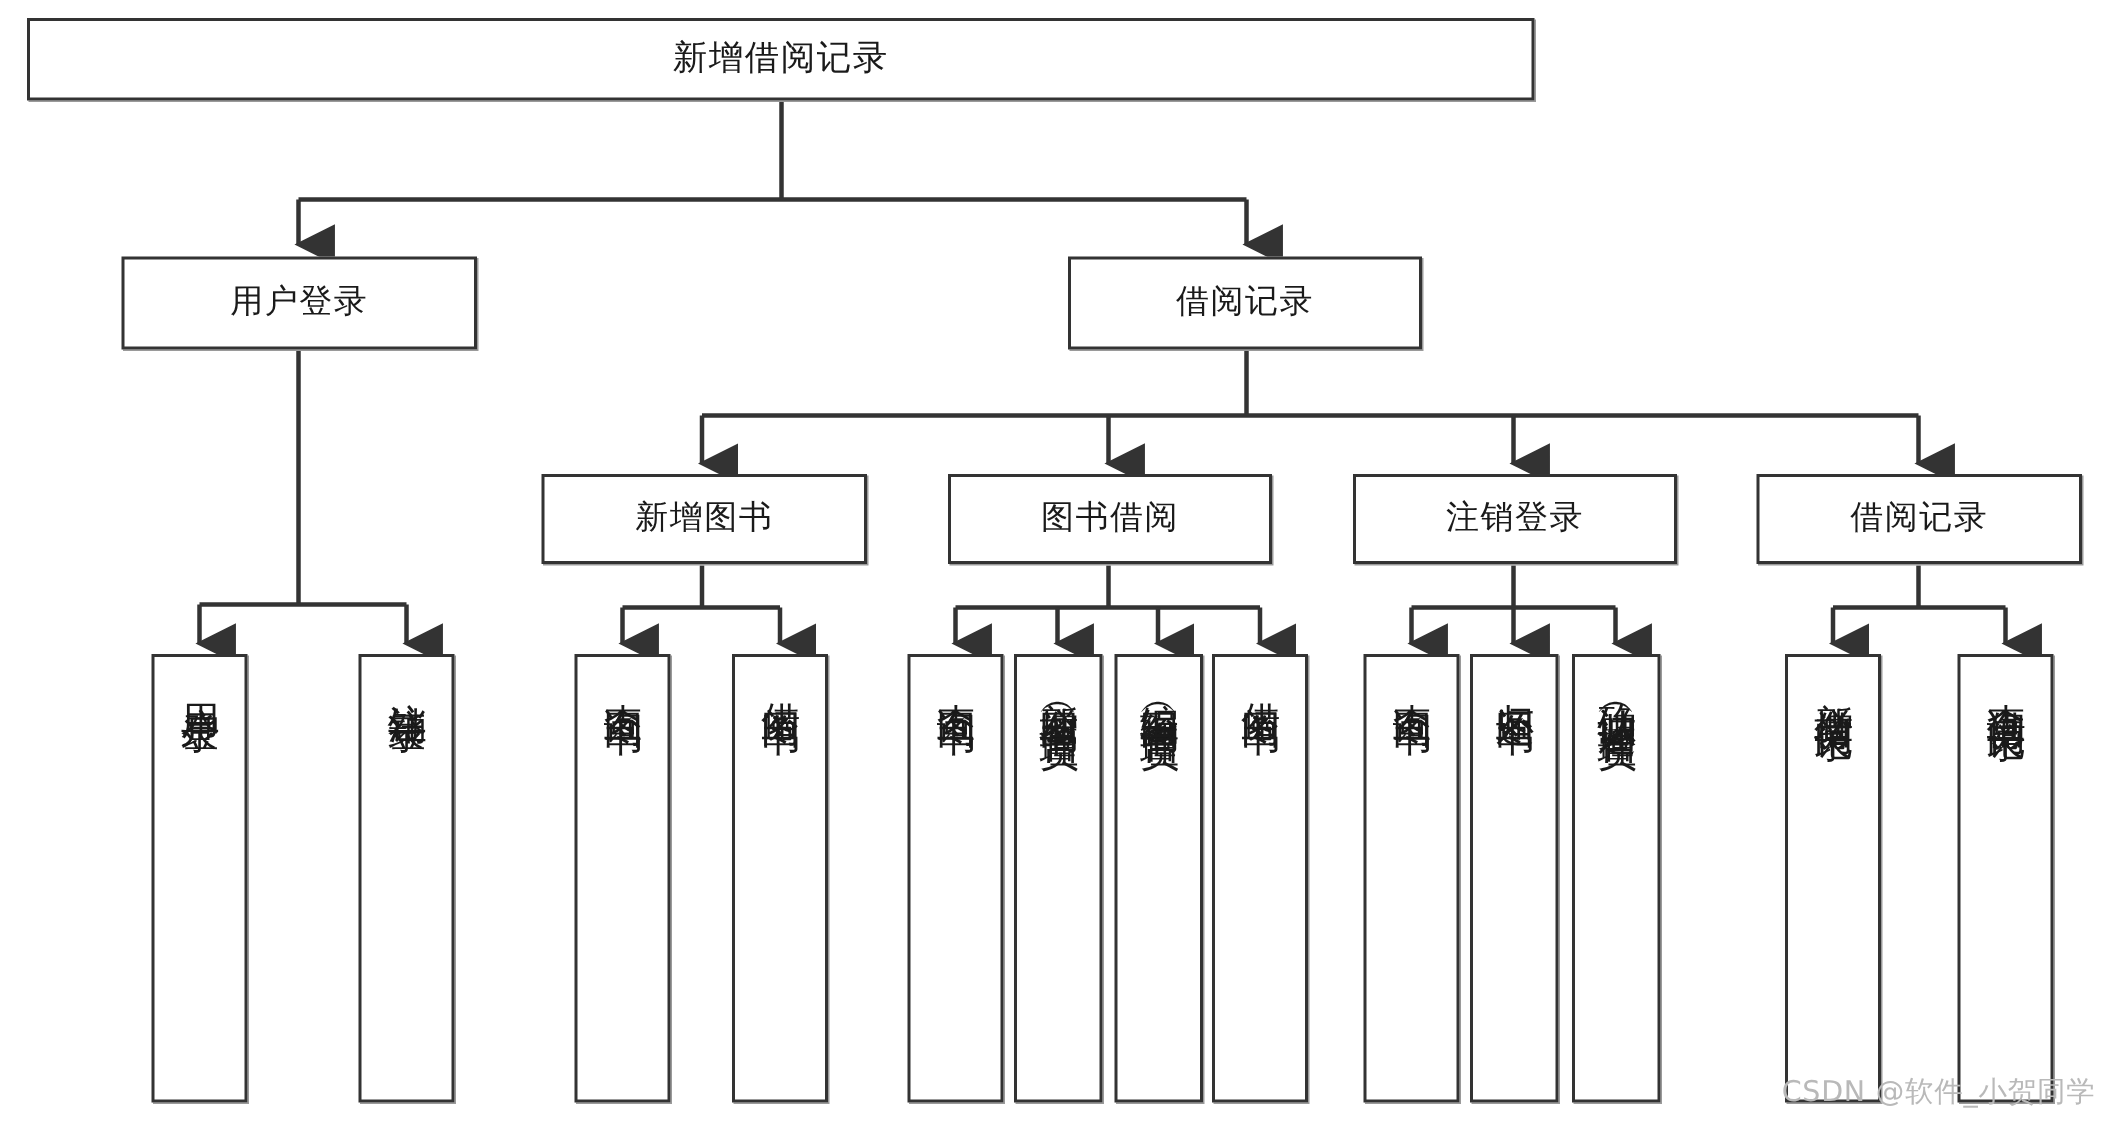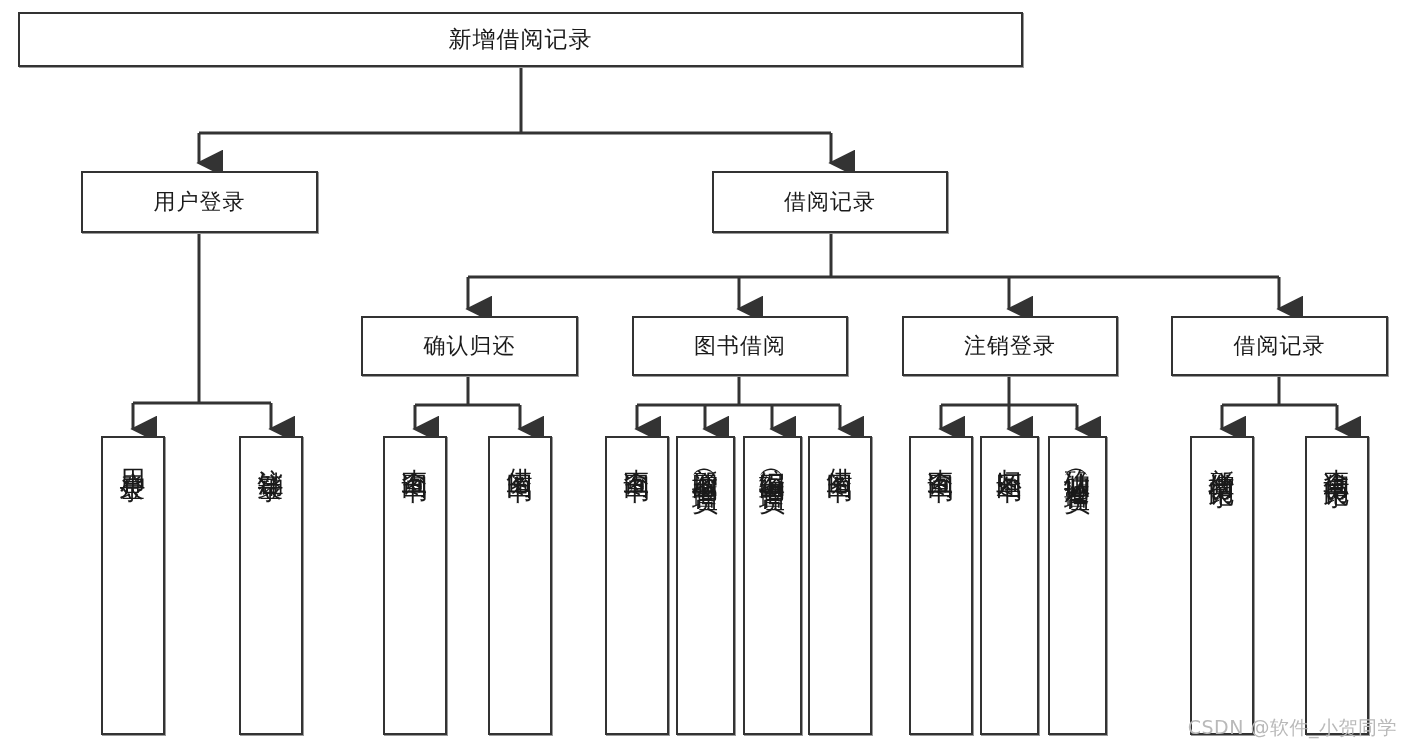--- a/index.html
+++ b/index.html
@@ -123,21 +123,21 @@
   </div>
 
   <div class="node horiz" style="left:81px;top:171px;width:237px;height:62px;">
     <span class="lbl">用户登录</span>
   </div>
   <div class="node horiz" style="left:712px;top:171px;width:236px;height:62px;">
     <span class="lbl">借阅记录</span>
   </div>
 
   <div class="node horiz" style="left:361px;top:316px;width:217px;height:60px;">
-    <span class="lbl">确认归还</span>
+    <span class="lbl">新增图书</span>
   </div>
   <div class="node horiz" style="left:632px;top:316px;width:216px;height:60px;">
     <span class="lbl">图书借阅</span>
   </div>
   <div class="node horiz" style="left:902px;top:316px;width:216px;height:60px;">
     <span class="lbl">注销登录</span>
   </div>
   <div class="node horiz" style="left:1171px;top:316px;width:217px;height:60px;align-items:center;">
     <span class="lbl">借阅记录</span>
   </div>

